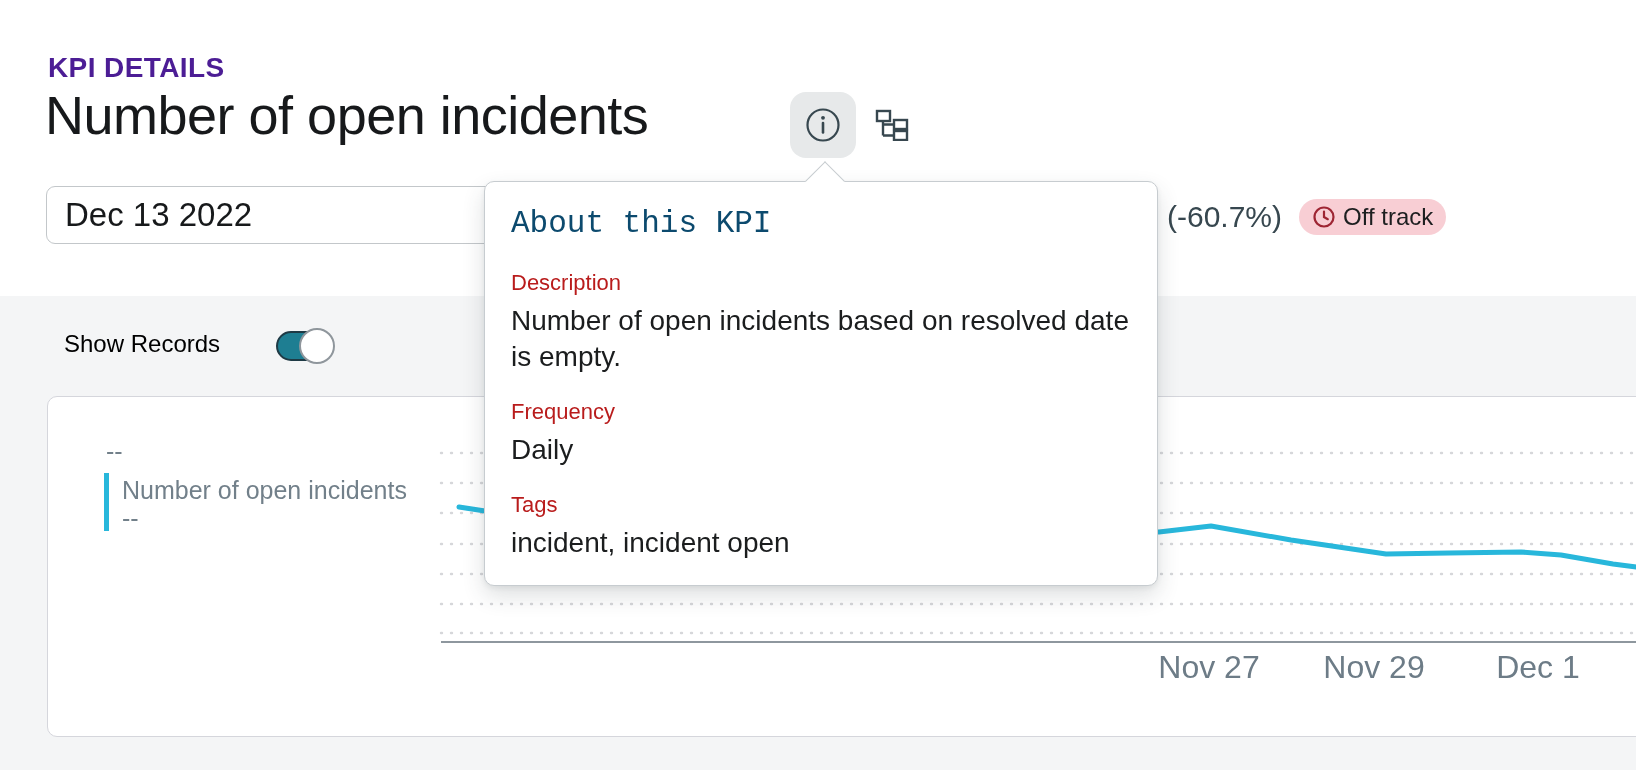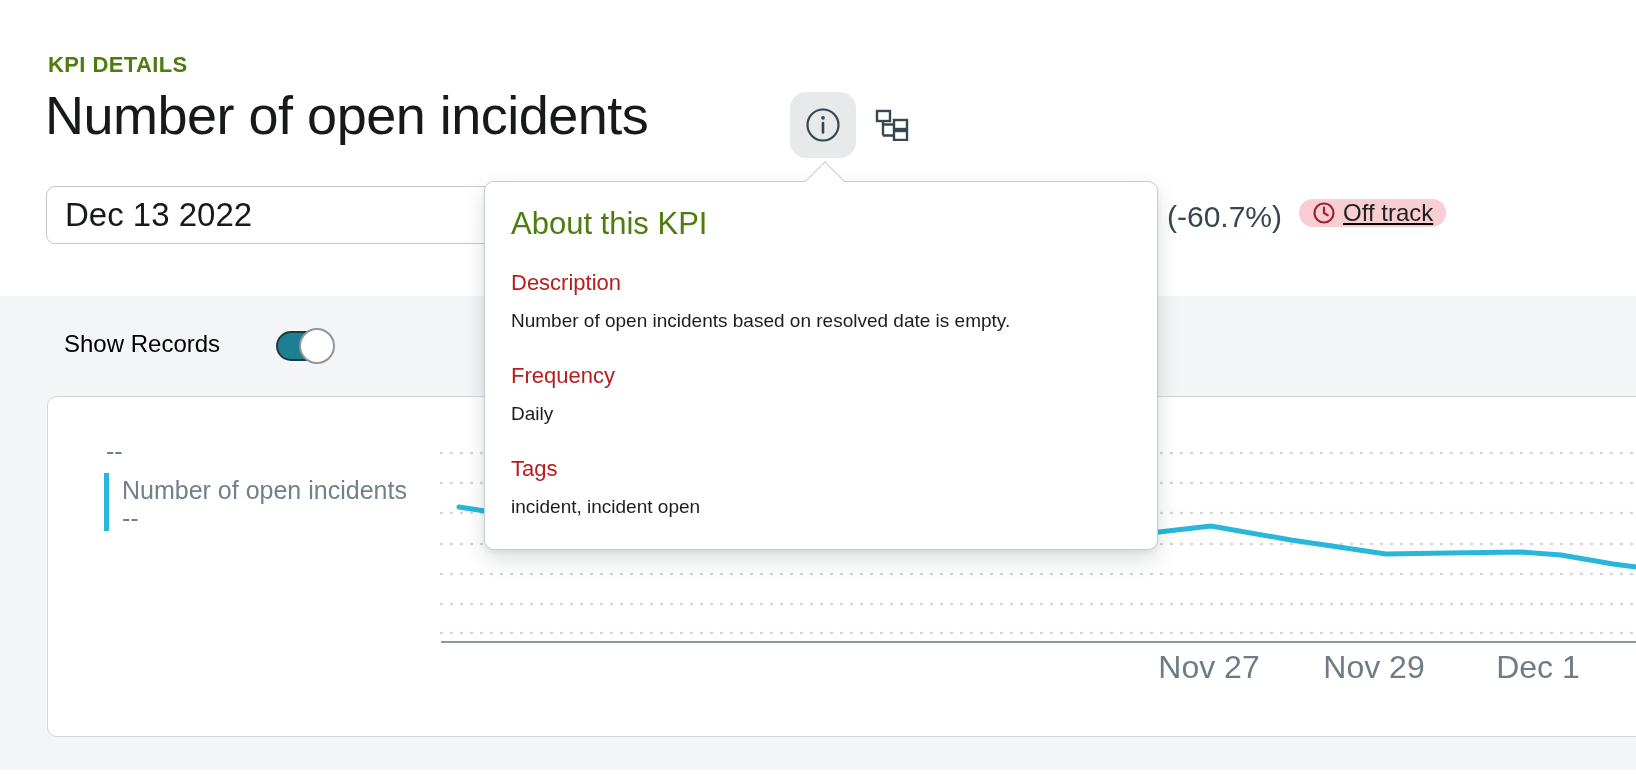--- a/index.html
+++ b/index.html
@@ -1,31 +1,31 @@
 <!DOCTYPE html>
 <html><head>
 <meta charset="utf-8">
 <style>
   * { margin:0; padding:0; box-sizing:border-box; }
   html,body { width:1636px; height:774px; overflow:hidden; background:#ffffff;
               font-family:"Liberation Sans", sans-serif; }
   .abs { position:absolute; }
 
   
-  #kicker { left:48px; top:52px; font-size:22px; font-weight:600; color:#4d7c0f; letter-spacing:.4px; }
+  #kicker { left:48px; top:52px; font-size:28px; font-weight:600; color:#4c1d95; letter-spacing:.4px; }
   #page-title { left:45px; top:84px; font-size:54px; font-weight:500; color:#17191b; letter-spacing:-0.5px; }
   #info-btn { left:790px; top:92px; width:66px; height:66px; background:#e7e9ea; border-radius:16px;
               display:flex; align-items:center; justify-content:center; cursor:pointer; }
   #lineage-btn { left:874px; top:108px; width:36px; height:34px; display:flex; align-items:center; justify-content:center; cursor:pointer; }
 
   #date-input { left:46px; top:186px; width:1104px; height:58px; border:1.5px solid #c3c7ca; border-radius:9px;
                 background:#fff; font-size:33px; color:#17191b; padding:0 18px; line-height:55px; }
   #percent { left:1167px; top:198px; font-size:30px; color:#37474f; line-height:38px; }
-  #status-badge { left:1299px; top:199px; height:28px; border-radius:18px; background:#f8ced4;
-                  display:flex; align-items:center; gap:7px; padding:0 13px;text-decoration:underline; }
+  #status-badge { left:1299px; top:199px; height:36px; border-radius:18px; background:#f8ced4;
+                  display:flex; align-items:center; gap:7px; padding:0 13px; }
   #status-badge span { font-size:24px; color:#1d1f20; line-height:36px; }
 
   
   #gray-section { left:0; top:296px; width:1636px; height:474px; background:#f4f5f6; }
   #show-records-label { left:64px; top:330px; font-size:24px; color:#000000; }
   #toggle { left:276px; top:331px; width:54px; height:30px; background:#1e7e92; border:2px solid #1e3a45;
             border-radius:16px; cursor:pointer; }
   #toggle .knob { position:absolute; right:-7px; top:-5px; width:36px; height:36px; border-radius:50%;
                   background:#ffffff; border:2px solid #8f969c; }
 
@@ -38,25 +38,25 @@
   #legend-dash-bottom { left:74px; top:107px; font-size:25px; color:#72808a; }
   #plot-svg { left:0; top:0; }
   .x-tick { position:absolute; top:252px; transform:translateX(-50%); font-size:32px; color:#6d7c87; }
 
   
   #popover { left:484px; top:181px; width:674px; background:#ffffff; border:1px solid #c7ccd0;
              border-radius:10px; padding:22px 26px 24px 26px; z-index:50;
              box-shadow:0 10px 22px rgba(50,60,70,.16), 0 2px 5px rgba(50,60,70,.08); }
   #popover .caret { position:absolute; top:-15px; left:326px; width:28px; height:28px; background:#fff;
                     border-left:1px solid #c7ccd0; border-top:1px solid #c7ccd0; transform:rotate(45deg); }
-  #popover h2 { font-size:31px; font-weight:500; color:#4d7c0f; line-height:40px; margin-bottom:24px; }
+  #popover h2 { font-size:31px; font-weight:500; color:#0c4a6e; line-height:40px; margin-bottom:24px;font-family:Liberation Mono, monospace; }
   .pop-section { margin-bottom:22px; }
   .pop-section:last-child { margin-bottom:0; }
   .pop-label { font-size:22px; color:#b91c1c; line-height:30px; margin-bottom:5px; }
-  .pop-value { font-size:19px; color:#1b1d1e; line-height:36px; }
+  .pop-value { font-size:28px; color:#1b1d1e; line-height:36px; }
 </style>
 </head>
 <body>
 
 <div class="abs" id="kicker">KPI DETAILS</div>
 <div class="abs" id="page-title">Number of open incidents</div>
 
 <div class="abs" id="info-btn">
   <span style="display:flex;">
     <svg width="38" height="38" viewBox="0 0 38 38">

